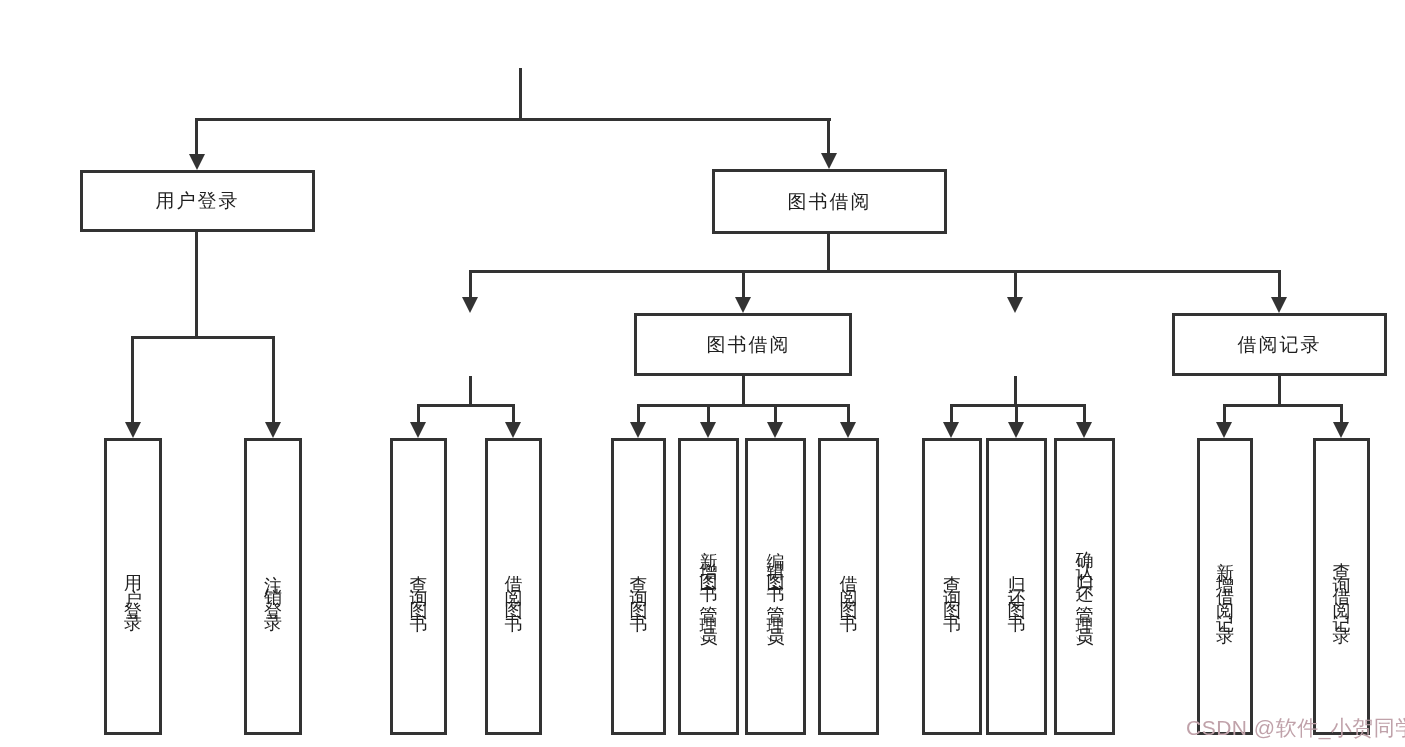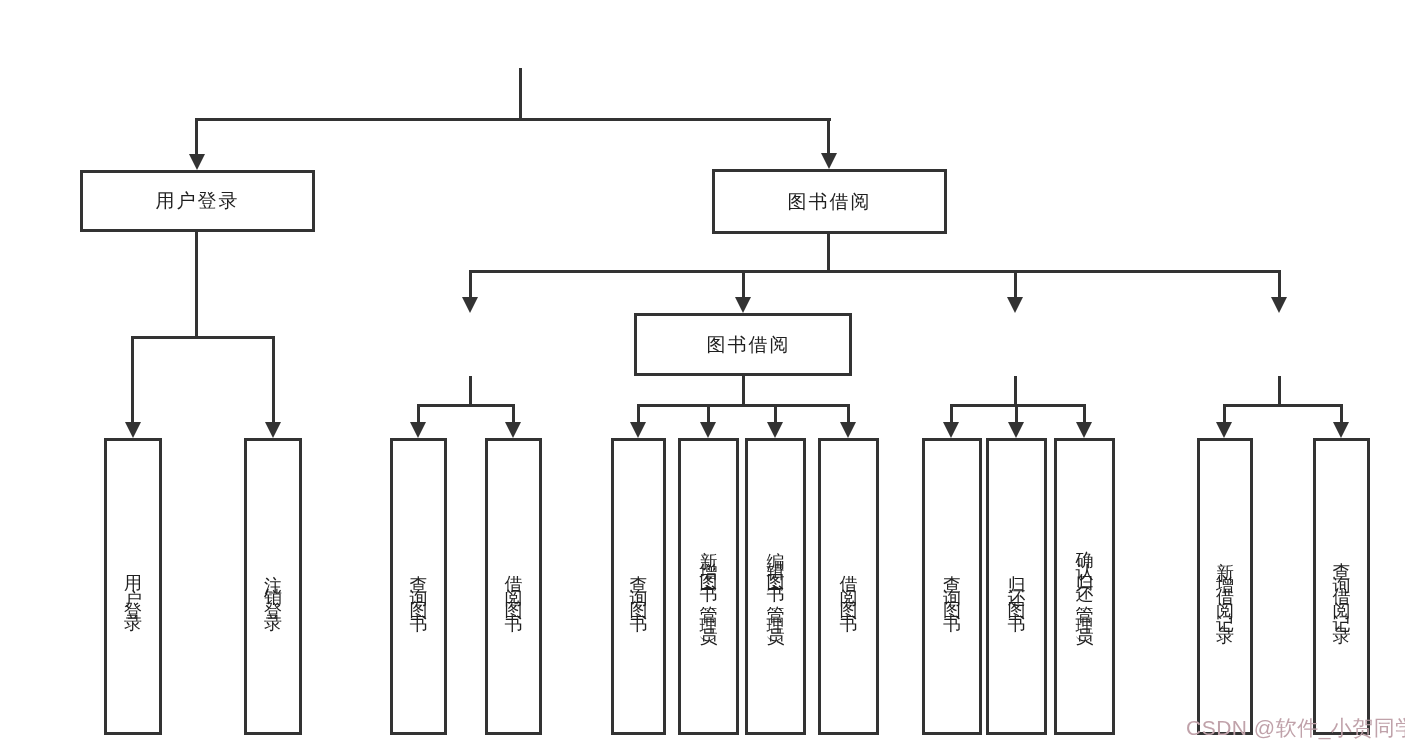--- a/index.html
+++ b/index.html
@@ -90,20 +90,23 @@
   <div class="line" style="left:742px;top:270px;width:3px;height:28px;"></div>
   <div class="arrow" style="left:735px;top:297px;"></div>
   <div class="line" style="left:1014px;top:270px;width:3px;height:28px;"></div>
   <div class="arrow" style="left:1007px;top:297px;"></div>
   <div class="line" style="left:1278px;top:270px;width:3px;height:28px;"></div>
   <div class="arrow" style="left:1271px;top:297px;"></div>
 
   <div class="box" style="left:634px;top:313px;width:218px;height:63px;padding-left:11px;">
     <span class="hlabel">图书借阅</span>
   </div>
+  <div class="box" style="left:1172px;top:313px;width:215px;height:63px;">
+    <span class="hlabel">借阅记录</span>
+  </div>
 
   <div class="line" style="left:469px;top:376px;width:3px;height:28px;"></div>
   <div class="line" style="left:417px;top:404px;width:97px;height:3px;"></div>
   <div class="line" style="left:417px;top:404px;width:3px;height:18px;"></div>
   <div class="arrow" style="left:410px;top:422px;"></div>
   <div class="line" style="left:512px;top:404px;width:3px;height:18px;"></div>
   <div class="arrow" style="left:505px;top:422px;"></div>
 
   <div class="line" style="left:742px;top:376px;width:3px;height:28px;"></div>
   <div class="line" style="left:637px;top:404px;width:212px;height:3px;"></div>

